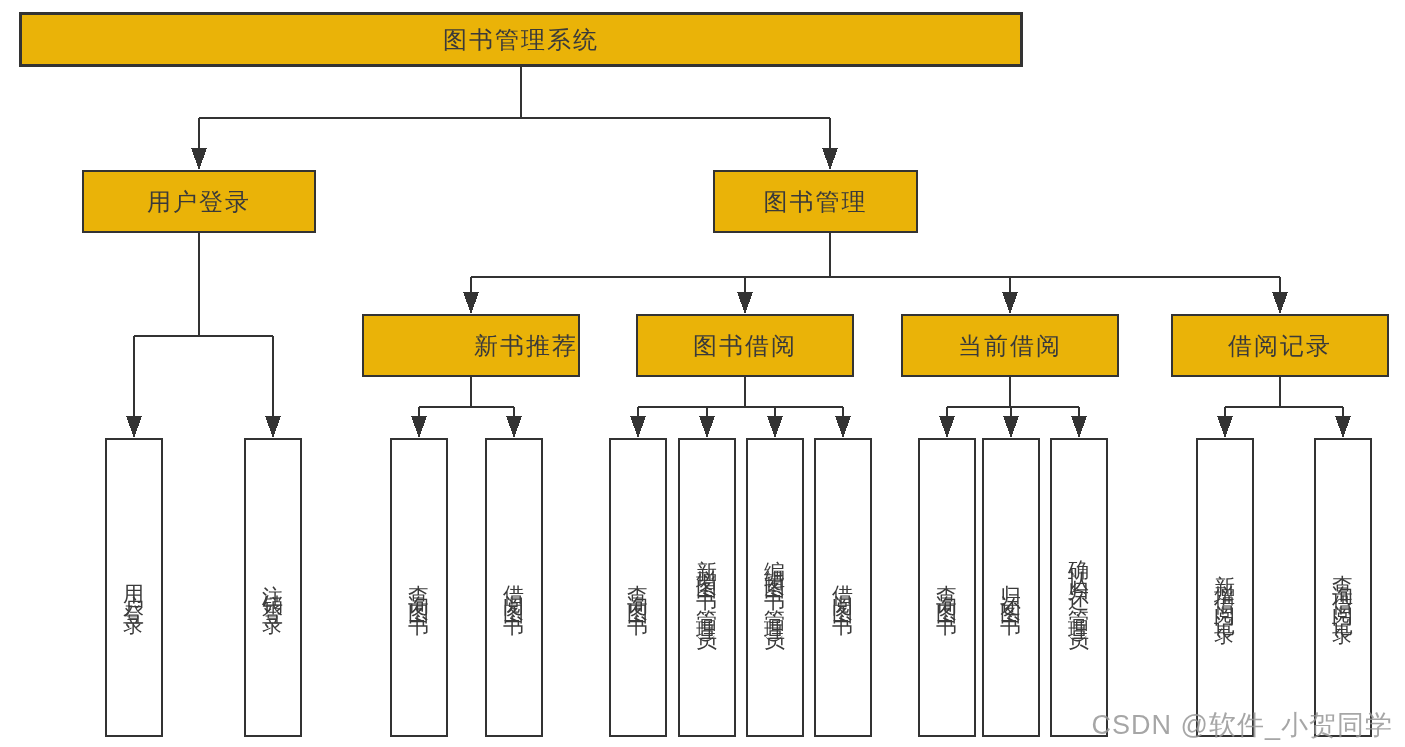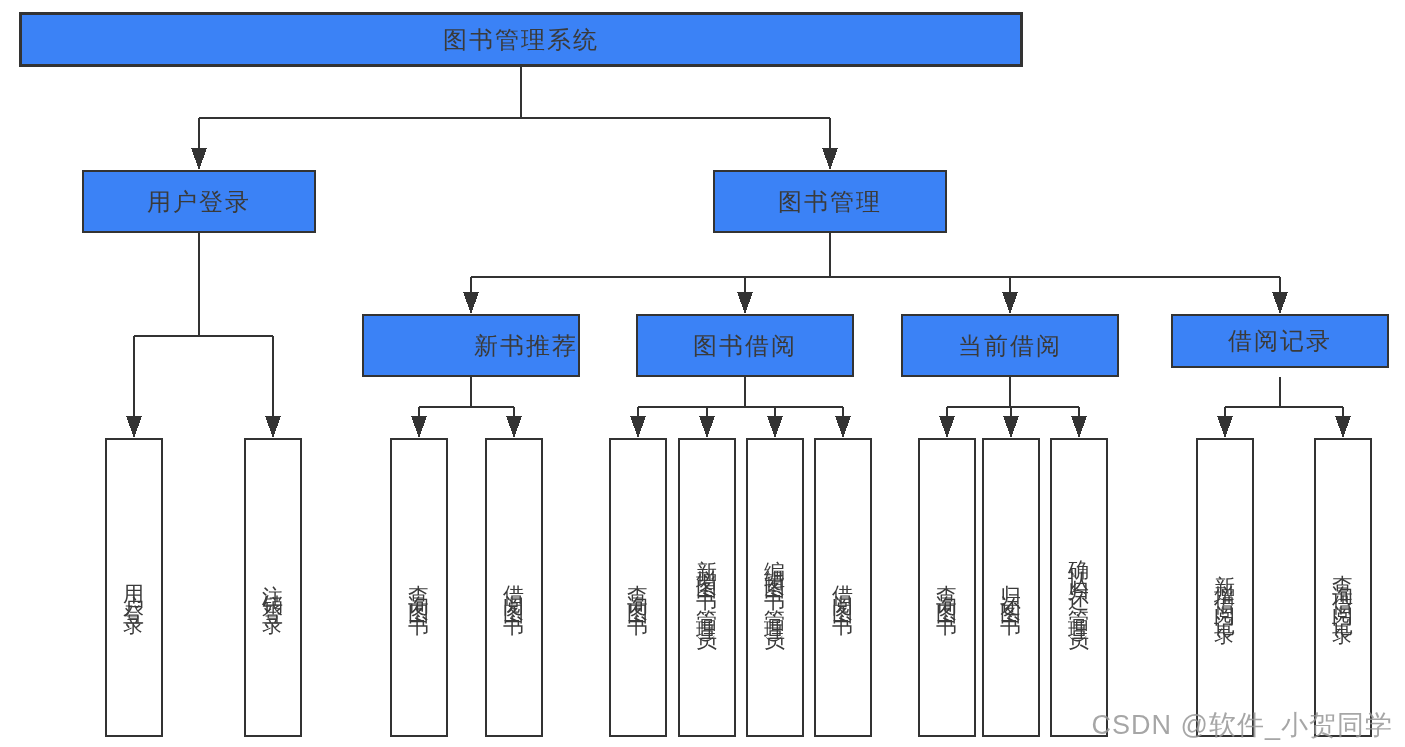--- a/index.html
+++ b/index.html
@@ -15,21 +15,21 @@
   }
   svg.connectors {
     position: absolute; left: 0; top: 0;
     width: 1405px; height: 747px;
     z-index: 1;
   }
   .hbox {
     position: absolute;
     box-sizing: border-box;
     border: 2px solid #333333;
-    background: #3b82f6;
+    background: #eab308;
     display: flex; align-items: center; justify-content: center;
     font-size: 24px; color: #3a3a3a; letter-spacing: 2px;
     z-index: 2;
   }
   .hbox.root { border-width: 3px; }
   .vbox {
     position: absolute;
     top: 438px; width: 58px; height: 299px;
     box-sizing: border-box;
     border: 2px solid #333333;
@@ -98,34 +98,34 @@
     </g>
   </svg>
 
   <div class="hbox root" style="left:19px; top:12px; width:1004px; height:55px;">
     <span>图书管理系统</span>
   </div>
 
   <div class="hbox" style="left:82px; top:170px; width:234px; height:63px;">
     <span>用户登录</span>
   </div>
-  <div class="hbox" style="left:713px; top:170px; width:234px; height:63px;">
+  <div class="hbox" style="left:713px; top:170px; width:205px; height:63px;">
     <span>图书管理</span>
   </div>
 
   <div class="hbox" style="left:362px; top:314px; width:218px; height:63px;justify-content:flex-end;">
     <span>新书推荐</span>
   </div>
   <div class="hbox" style="left:901px; top:314px; width:218px; height:63px;">
     <span>当前借阅</span>
   </div>
   <div class="hbox" style="left:636px; top:314px; width:218px; height:63px;">
     <span>图书借阅</span>
   </div>
-  <div class="hbox" style="left:1171px; top:314px; width:218px; height:54px;">
+  <div class="hbox" style="left:1171px; top:314px; width:218px; height:63px;">
     <span>借阅记录</span>
   </div>
 
   <div class="vbox" style="left:105px;">
     <span>用户登录</span>
   </div>
   <div class="vbox" style="left:244px;">
     <span>注销登录</span>
   </div>
 

